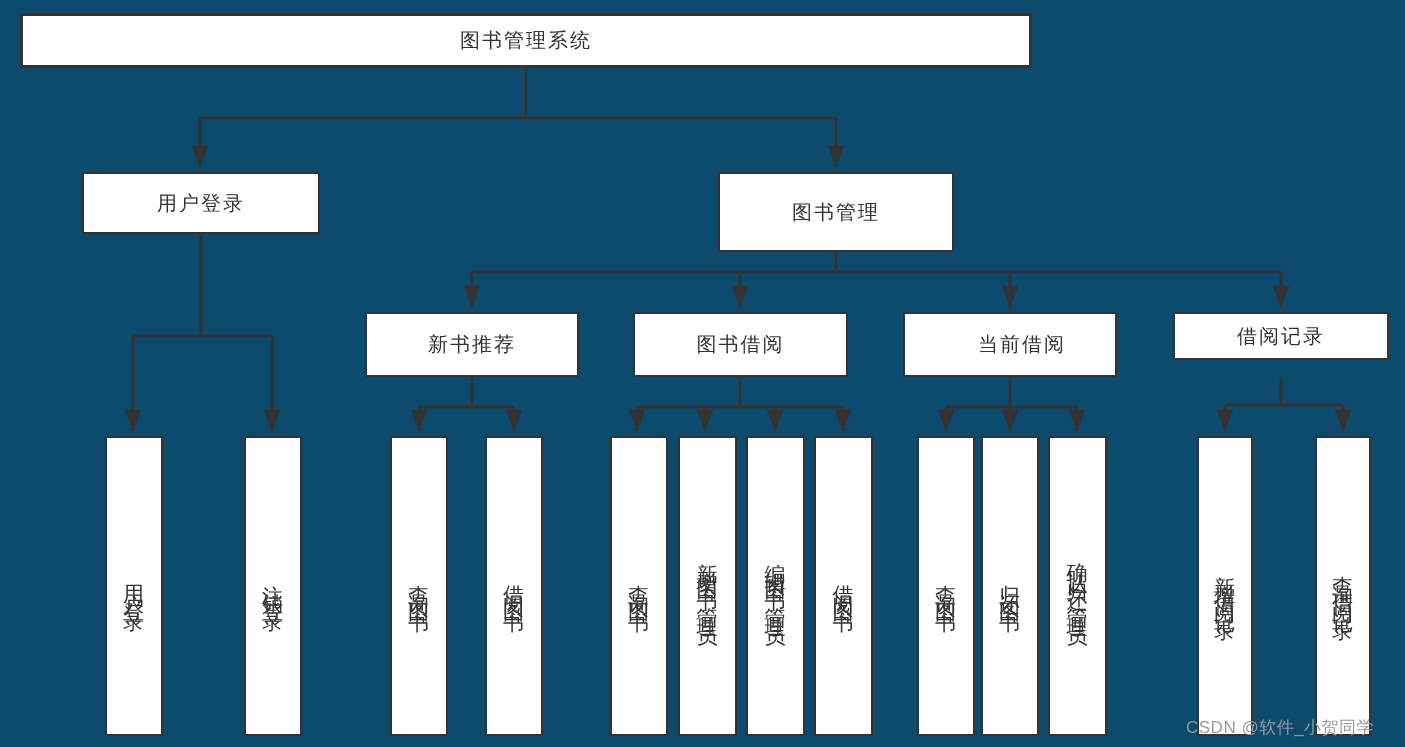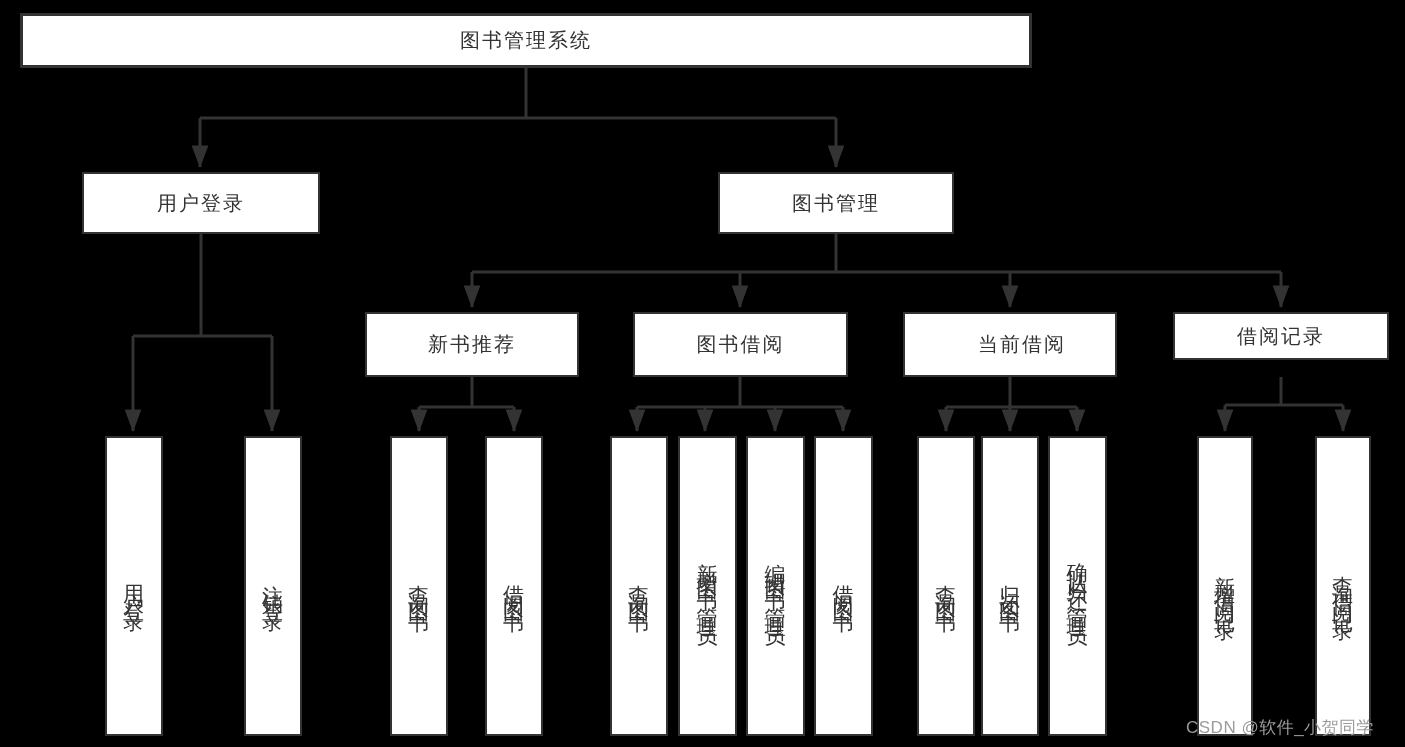--- a/index.html
+++ b/index.html
@@ -4,21 +4,21 @@
 <style>
   html, body {
     margin: 0;
     padding: 0;
     background: #ffffff;
   }
   #stage {
     position: relative;
     width: 1405px;
     height: 747px;
-    background: #000000;
+    background: #0c4a6e;
     overflow: hidden;
     font-family: "Liberation Sans", "DejaVu Sans", sans-serif;
   }
   #wires {
     position: absolute;
     left: 0;
     top: 0;
   }
   .wire {
     stroke: #333333;
@@ -100,21 +100,21 @@
     <path class="wire" marker-end="url(#arw)" d="M946,407 V431"></path>
     <path class="wire" marker-end="url(#arw)" d="M1010,407 V431"></path>
     <path class="wire" marker-end="url(#arw)" d="M1077,407 V431"></path>
     <path class="wire" marker-end="url(#arw)" d="M1225,405 V431"></path>
     <path class="wire" marker-end="url(#arw)" d="M1343,405 V431"></path>
   </svg>
 
   <div class="box root hbox" style="left:20px; top:13px; width:1012px; height:55px;">图书管理系统</div>
 
   <div class="box hbox" style="left:82px; top:172px; width:238px; height:62px;">用户登录</div>
-  <div class="box hbox" style="left:718px; top:172px; width:236px; height:62px;">图书管理</div>
+  <div class="box hbox" style="left:718px; top:172px; width:236px; height:80px;">图书管理</div>
 
   <div class="box hbox" style="left:365px; top:312px; width:214px; height:65px;">新书推荐</div>
   <div class="box hbox" style="left:633px; top:312px; width:215px; height:65px;">图书借阅</div>
   <div class="box hbox" style="left:903px; top:312px; width:214px; height:65px;padding-left:24px;">当前借阅</div>
   <div class="box hbox" style="left:1173px; top:312px; width:216px; height:48px;">借阅记录</div>
 
   <div class="box vbox" style="left:105px; top:436px; width:58px; height:300px;">
     <span class="vtext">用户登录</span>
   </div>
   <div class="box vbox" style="left:244px; top:436px; width:58px; height:300px;">

